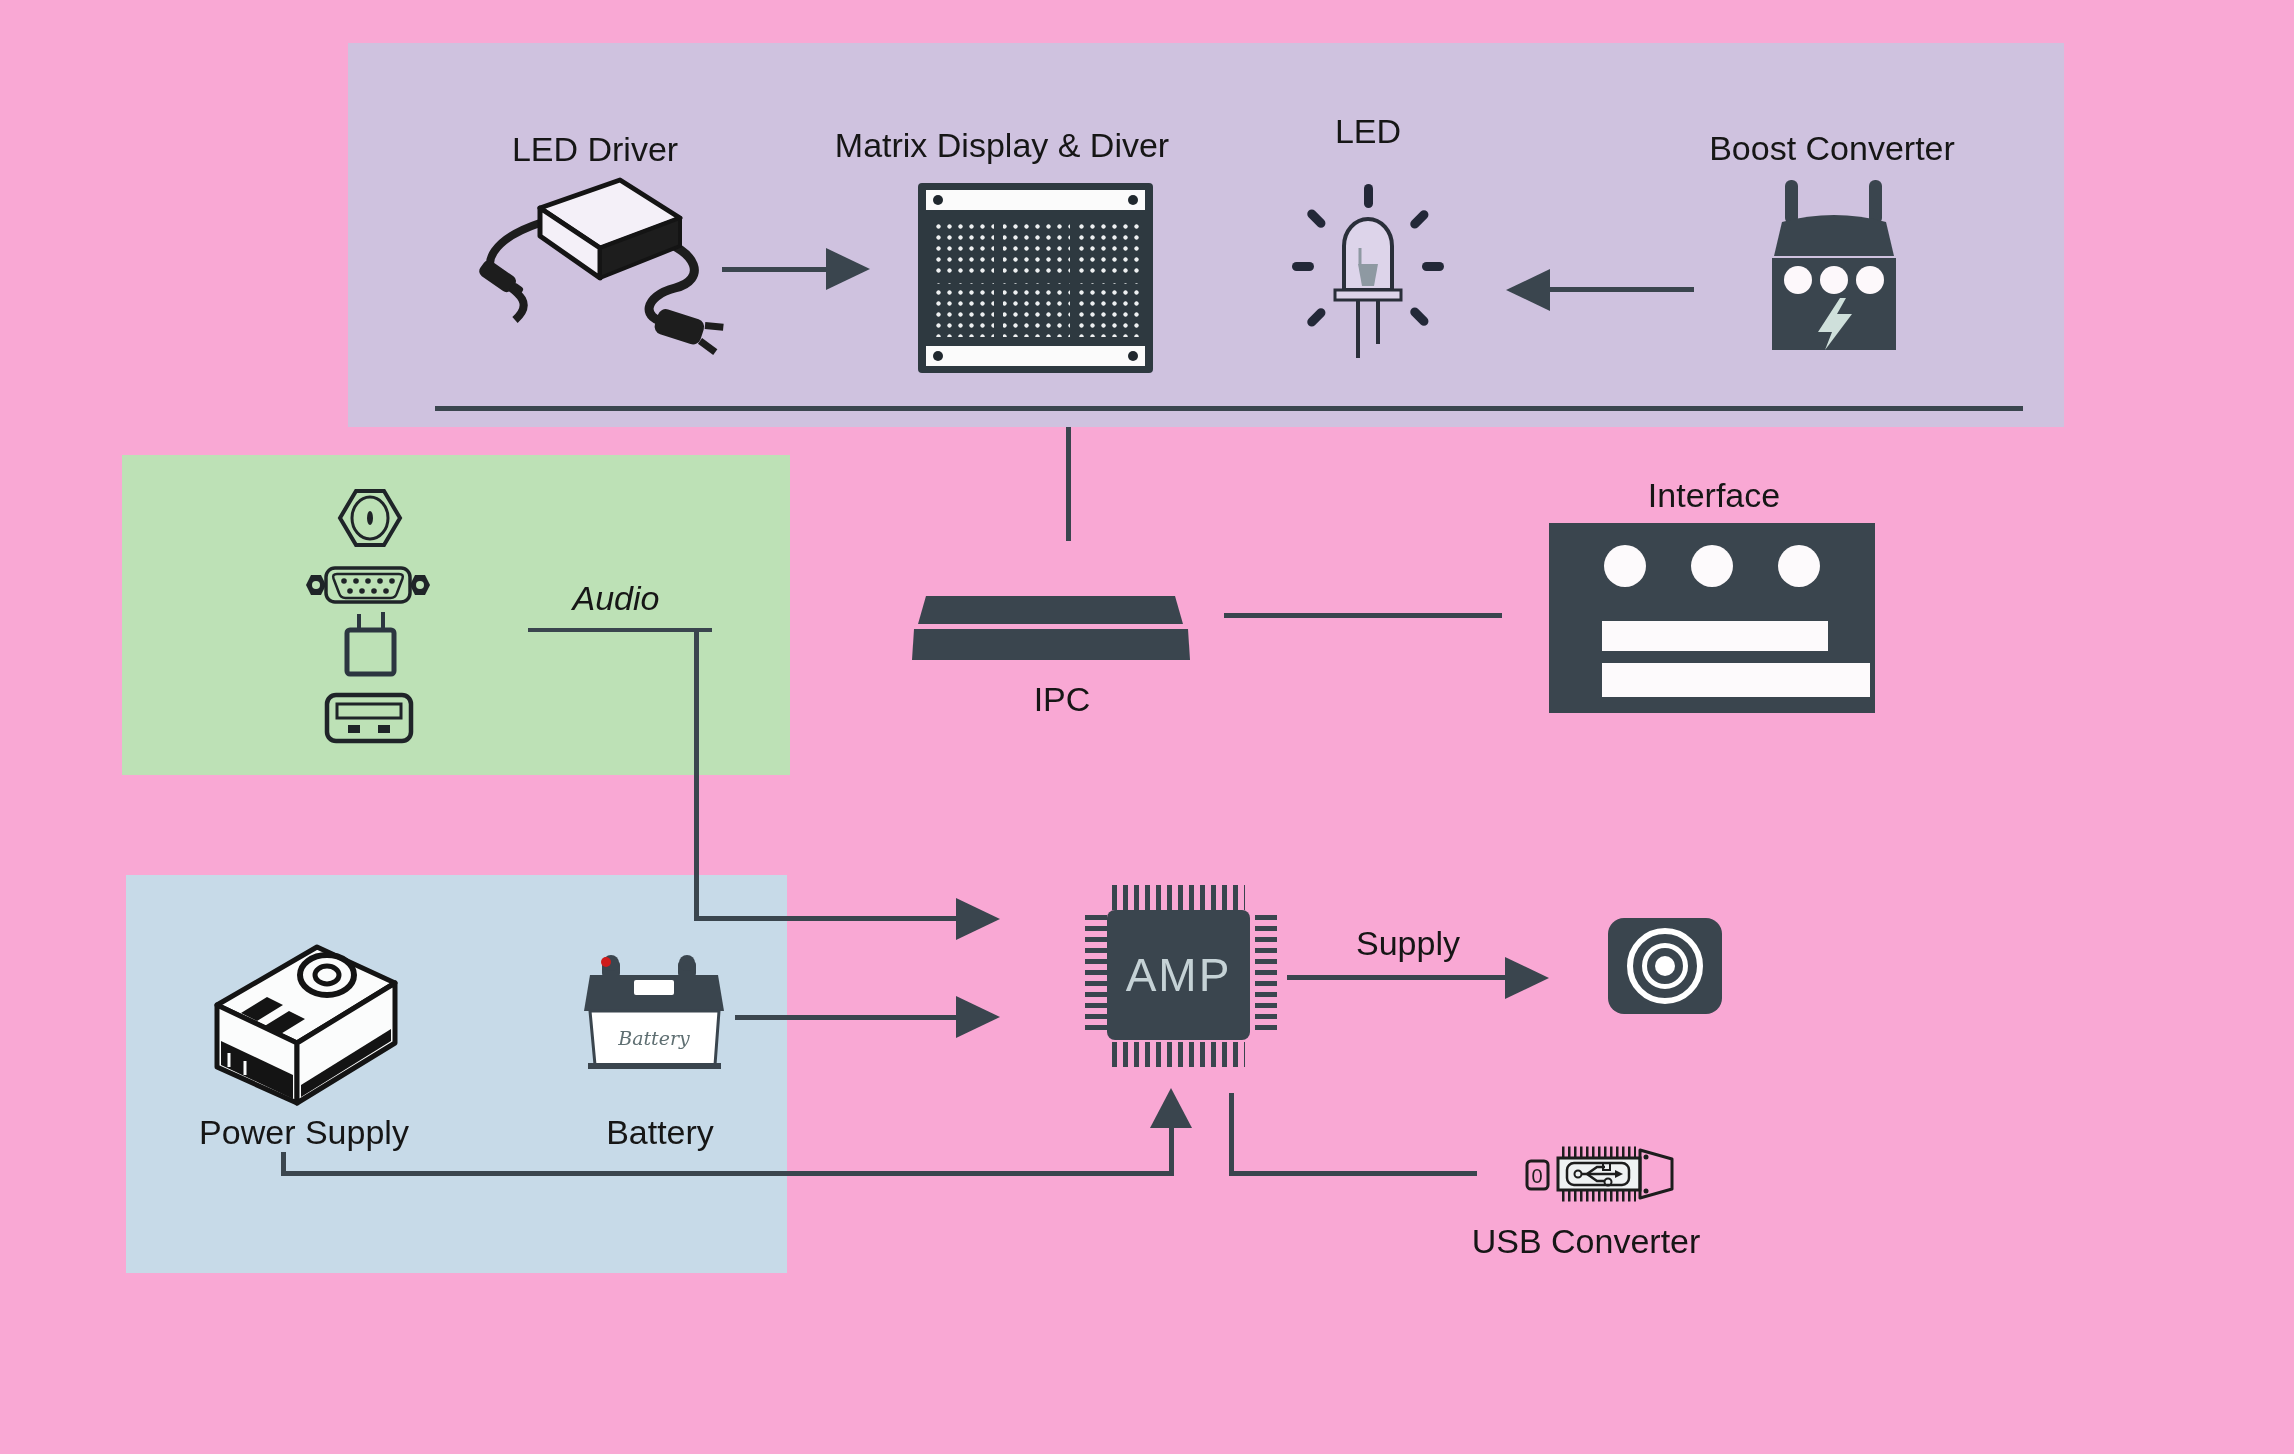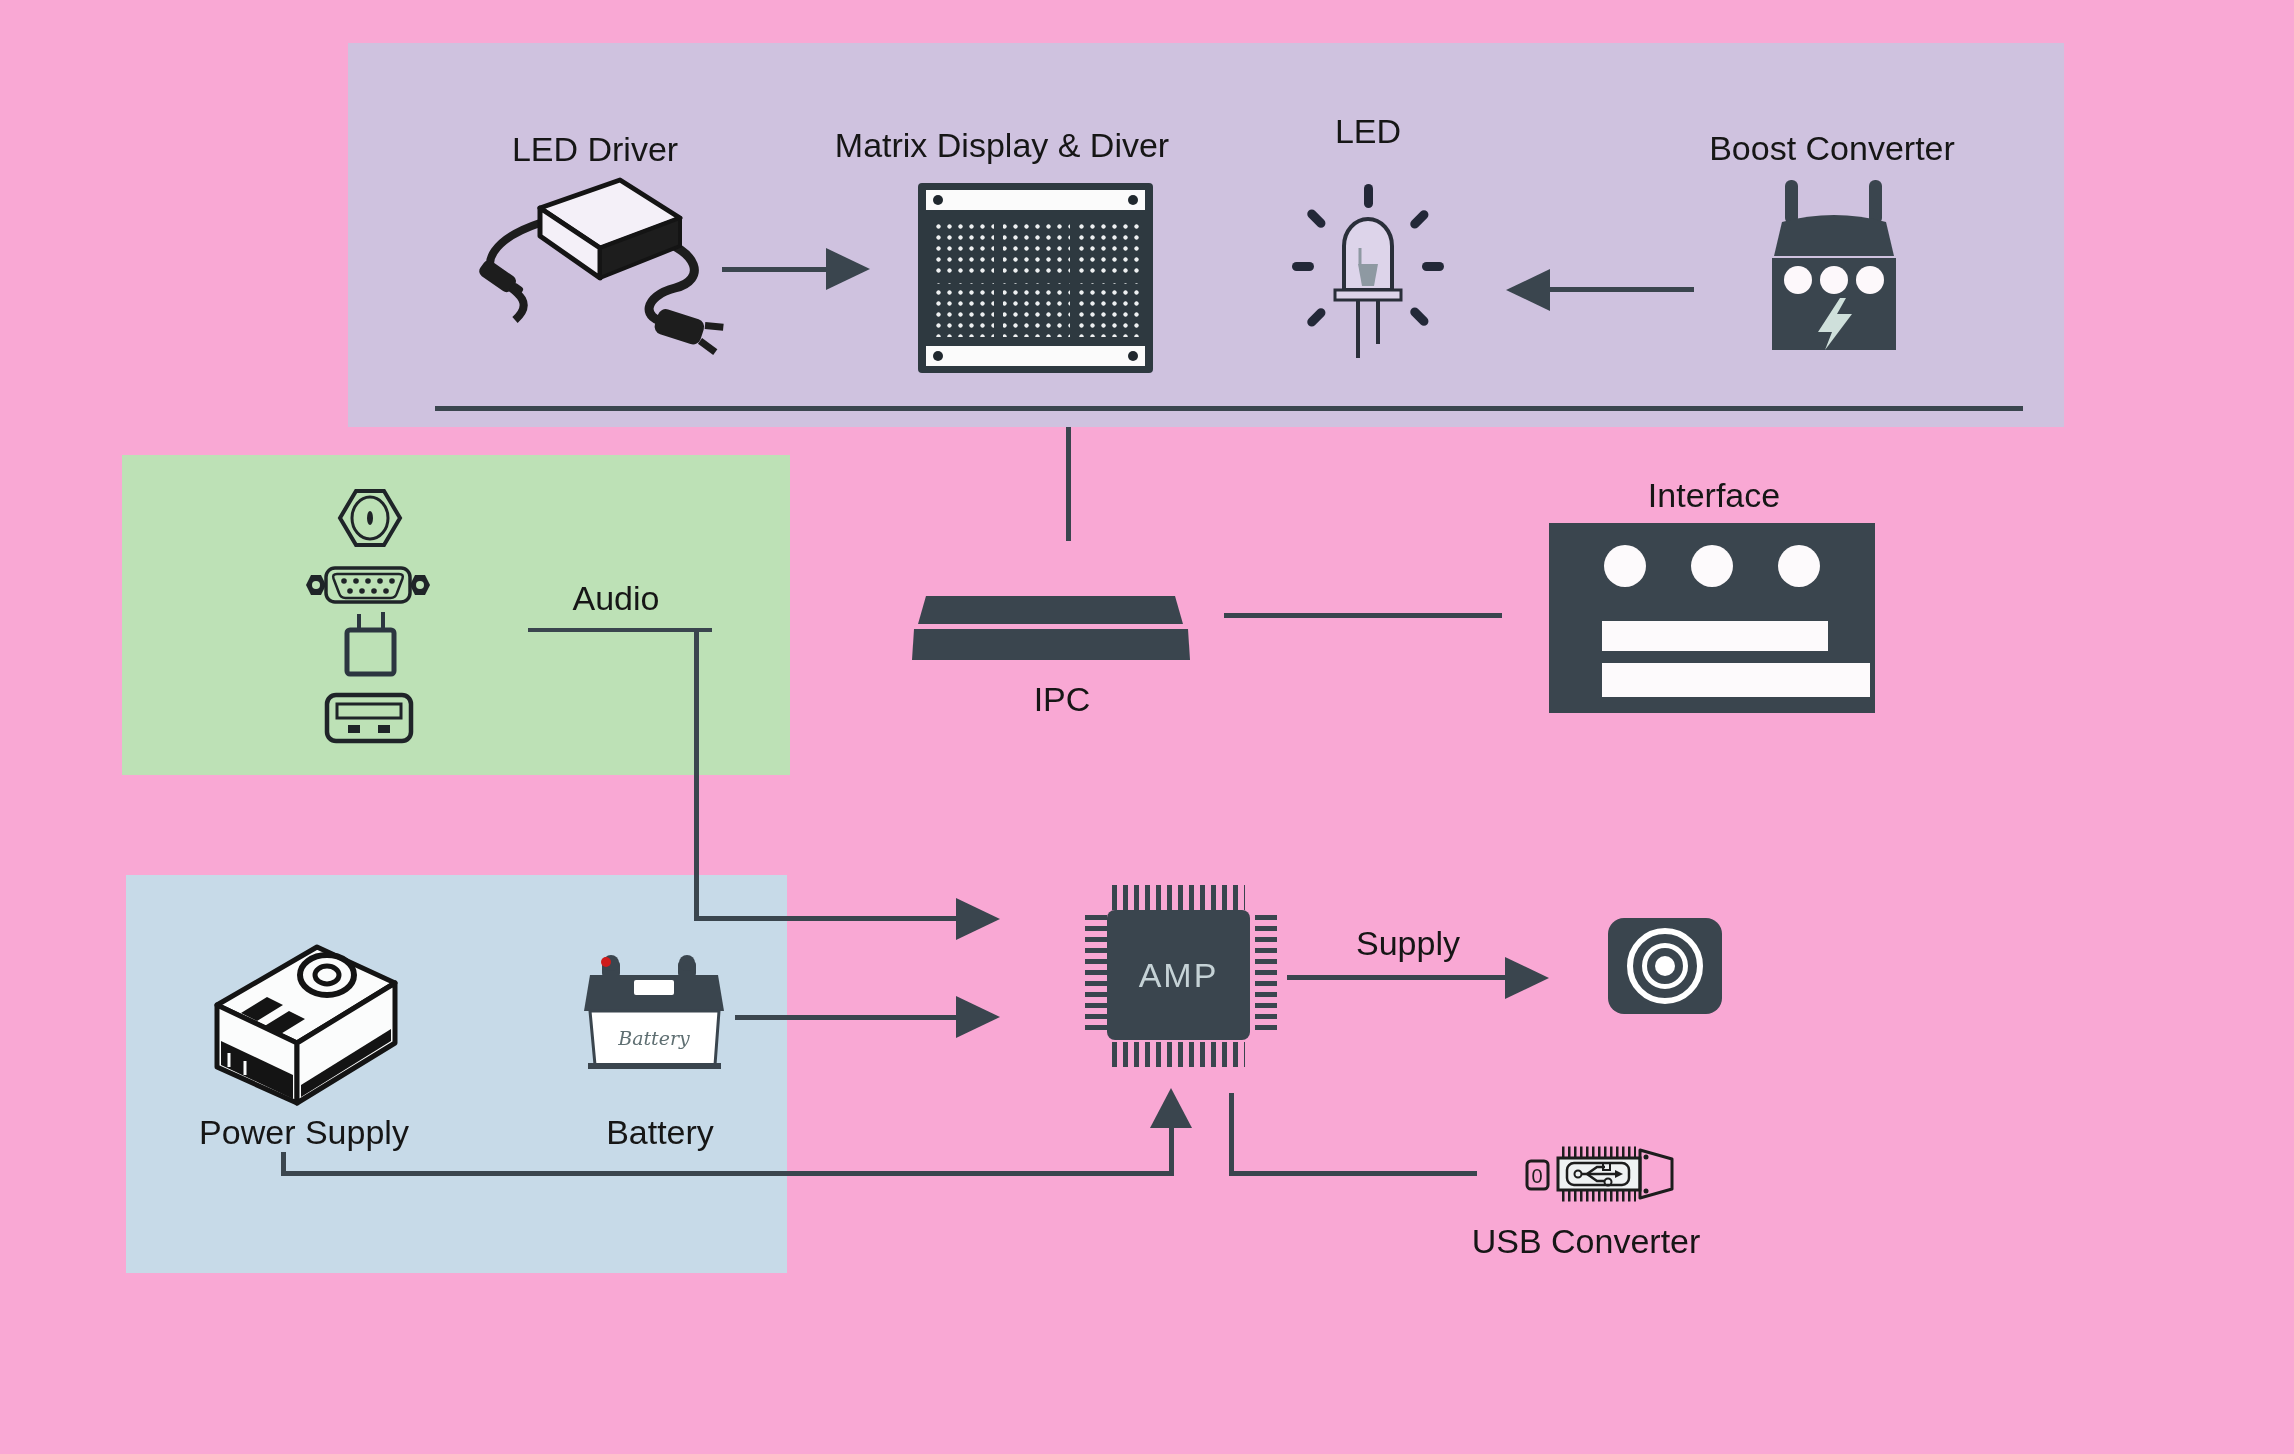--- a/index.html
+++ b/index.html
@@ -47,21 +47,21 @@
 
   
   .iface{position:absolute;background:var(--dark);}
   .iface .dot{position:absolute;width:42px;height:42px;border-radius:50%;background:#fdfafc;}
   .iface .bar{position:absolute;background:#fdfafc;}
 
   
   .amp{position:absolute;}
   .amp .body{position:absolute;left:22px;top:25px;width:143px;height:130px;background:var(--dark);border-radius:8px;
     display:flex;align-items:center;justify-content:center;}
-  .amp .body span{font-size:34px;letter-spacing:2px;color:#c5d2d6;}
+  .amp .body span{font-size:46px;letter-spacing:2px;color:#c5d2d6;}
   .amp .pins-t,.amp .pins-b{position:absolute;left:27px;width:133px;height:25px;
     background:repeating-linear-gradient(90deg,var(--dark) 0 5px, rgba(0,0,0,0) 5px 11px);}
   .amp .pins-t{top:0;} .amp .pins-b{top:157px;}
   .amp .pins-l,.amp .pins-r{position:absolute;top:30px;width:22px;height:120px;
     background:repeating-linear-gradient(180deg,var(--dark) 0 5px, rgba(0,0,0,0) 5px 11px);}
   .amp .pins-l{left:0;} .amp .pins-r{left:170px;}
 
   
   .spk{position:absolute;background:var(--dark);border-radius:16px;
     display:flex;align-items:center;justify-content:center;}
@@ -156,21 +156,21 @@
     <circle cx="30" cy="100" r="14" fill="#fdf8fb"></circle>
     <circle cx="66" cy="100" r="14" fill="#fdf8fb"></circle>
     <circle cx="102" cy="100" r="14" fill="#fdf8fb"></circle>
     <polygon points="72,118 50,152 64,152 57,170 84,134 69,134 78,118" fill="#cfe0db"></polygon>
   </svg>
 
   <div class="hline" style="left:435px;top:406px;width:1588px;height:5px;"></div>
 
   <div class="vline" style="left:1066px;top:427px;width:5px;height:114px;"></div>
 
-  <div class="label" style="left:616px;top:599px;">Audio</div>
+  <div class="label" style="left:616px;top:599px;font-style:italic;">Audio</div>
   <div class="hline" style="left:528px;top:628px;width:184px;height:4px;"></div>
 
   <svg class="abs" style="left:336px;top:486px;" width="68" height="64" viewBox="0 0 68 64">
     <polygon points="4,32 20,5 48,5 64,32 48,59 20,59" fill="none" stroke="#1f2428" stroke-width="4"></polygon>
     <ellipse cx="34" cy="32" rx="18" ry="21" fill="none" stroke="#1f2428" stroke-width="3"></ellipse>
     <ellipse cx="34" cy="32" rx="3" ry="7" fill="#1f2428"></ellipse>
   </svg>
 
   <svg class="abs" style="left:304px;top:560px;" width="128" height="50" viewBox="0 0 128 50">
     <polygon points="2,25 7,15 17,15 22,25 17,35 7,35" fill="#1f2428"></polygon>

